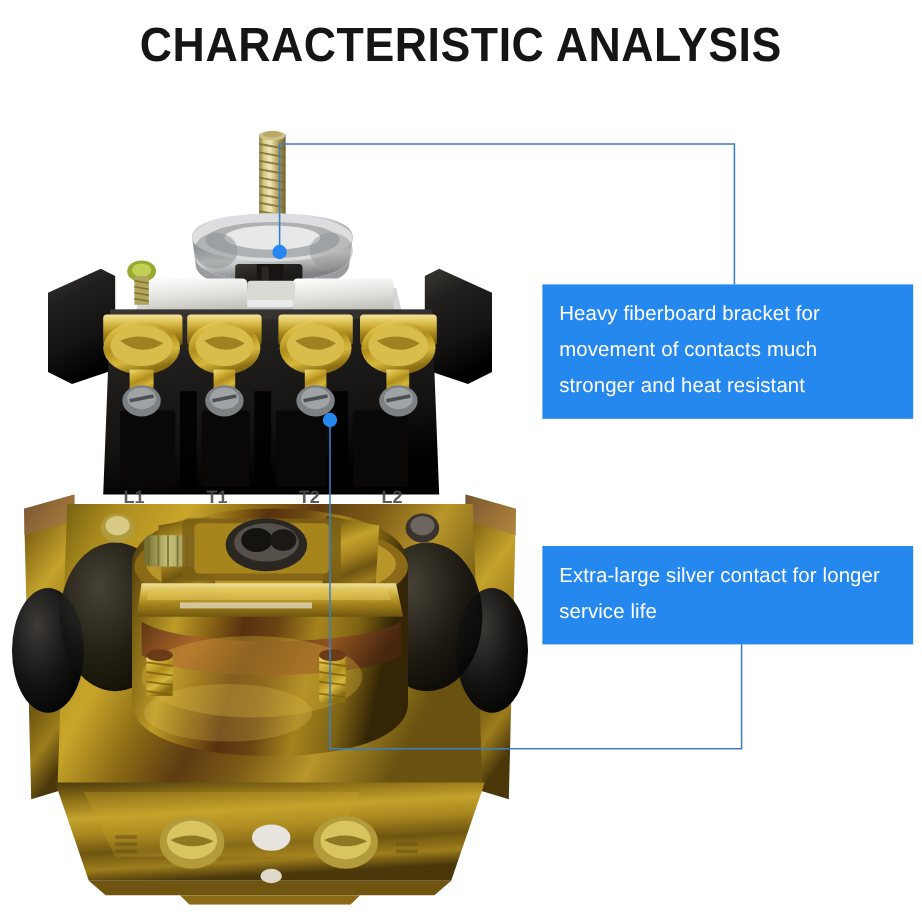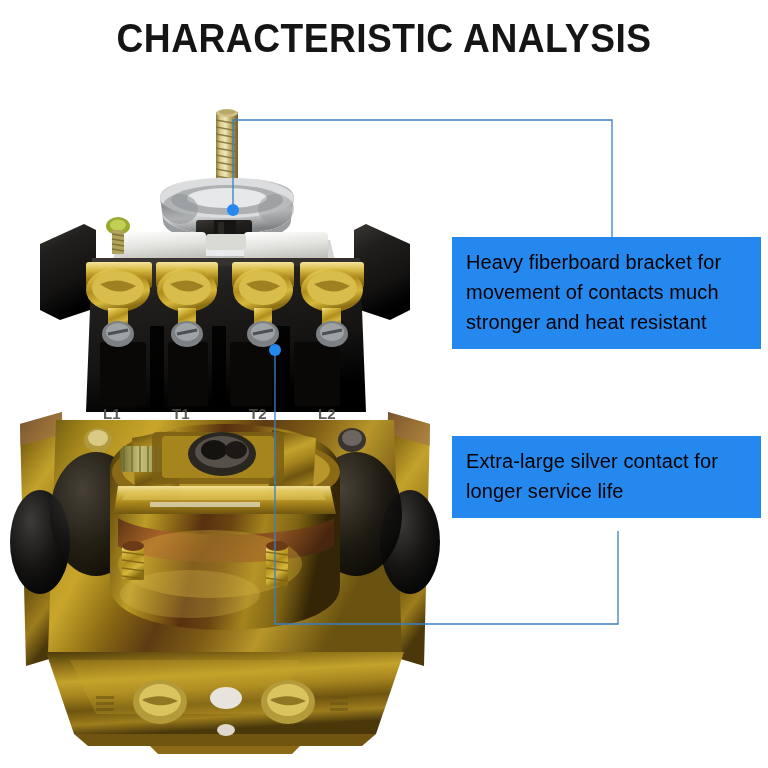--- a/index.html
+++ b/index.html
@@ -23,30 +23,30 @@
     color:#151515;
     transform:scaleX(0.93);
     transform-origin:center top;
     white-space:nowrap;
   }
 
   
   .callout{
     position:absolute;
     background:#2488ee;
-    color:#000000;
-    font-size:20px;
+    color:#ffffff;
+    font-size:17px;
     line-height:30px;
     padding:10px 14px 12px 14px;
     box-sizing:border-box;
     letter-spacing:0.1px;
     font-weight:400;
   }
   #callout-1{left:452px;top:237px;width:309px;}
-  #callout-2{left:452px;top:436px;width:309px;}
+  #callout-2{left:452px;top:455px;width:309px;}
 
   
   #connectors{position:absolute;left:0;top:0;width:768px;height:768px;pointer-events:none;}
 
   
   #product{
     position:absolute;left:0px;top:94px;width:450px;height:660px;
   }
   #product svg{display:block;}
 </style>

